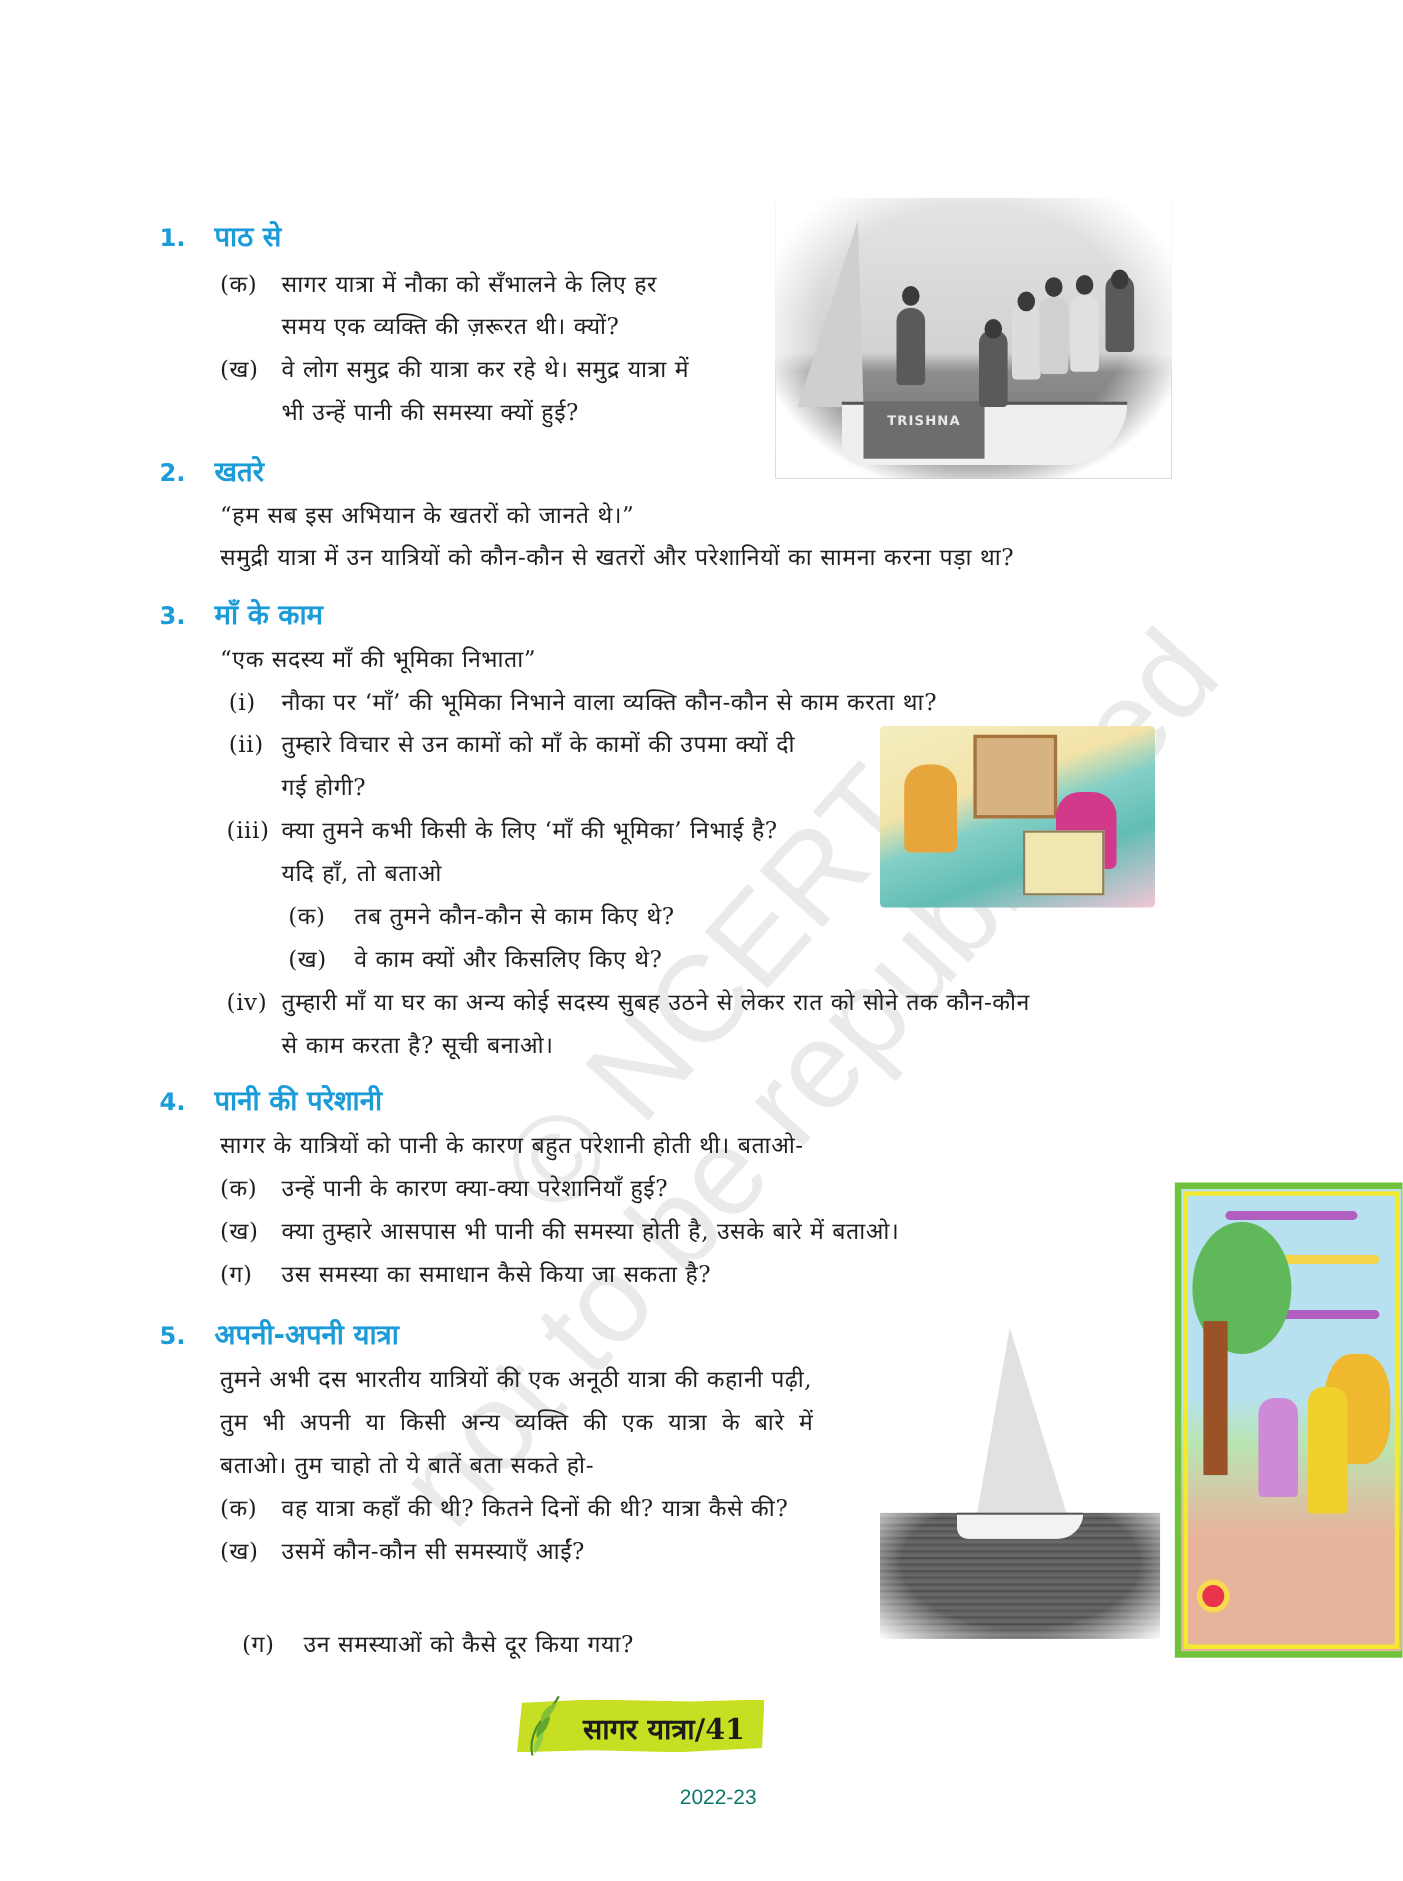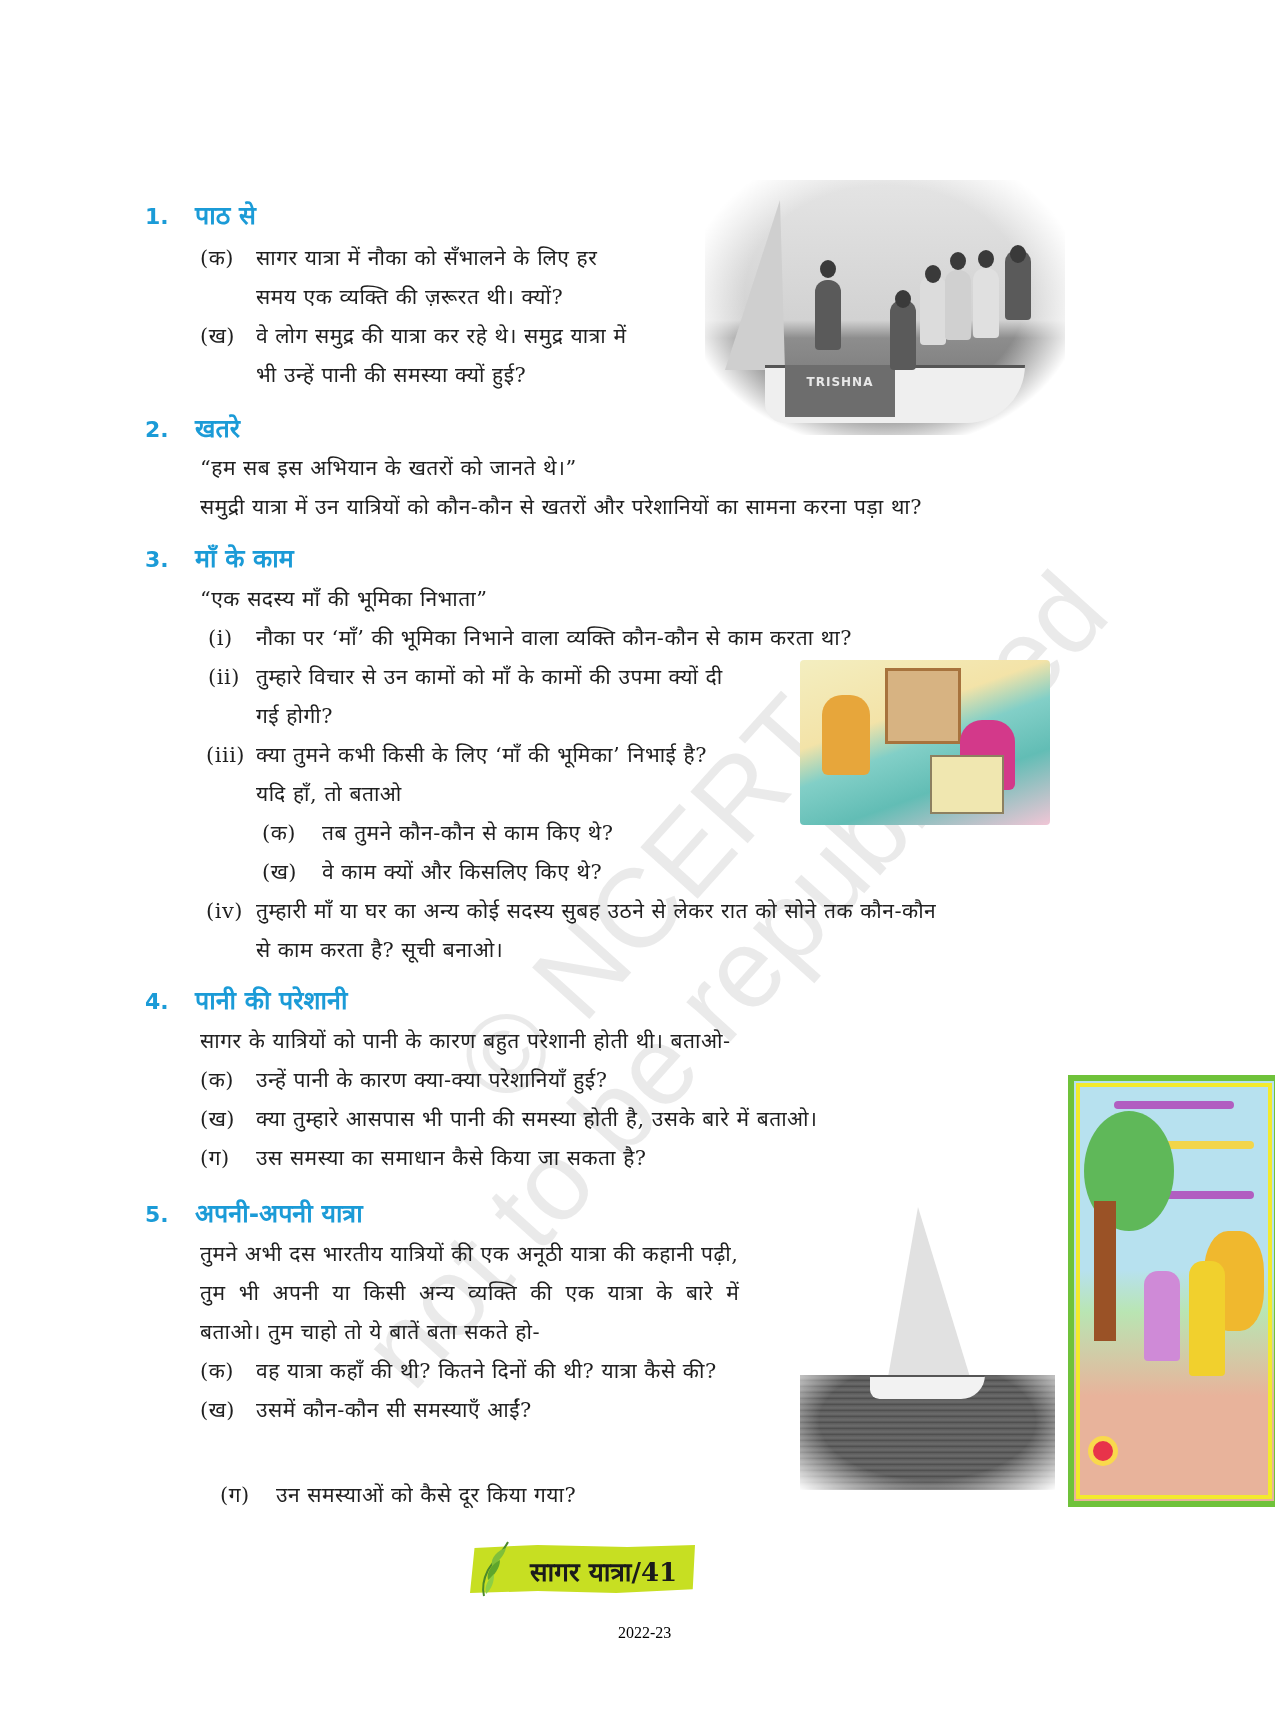--- a/index.html
+++ b/index.html
@@ -56,21 +56,21 @@
             mask-image: radial-gradient(ellipse at 50% 40%, #000 60%, transparent 100%); }
   .sail-main { position:absolute; left:88px; top:12px; width:0; height:0; border-left: 30px solid transparent; border-right: 52px solid transparent; border-bottom: 170px solid #e1e1e1; }
   .sail-hull { position:absolute; left:70px; top:180px; width:115px; height:22px; background:#f2f2f2; border-radius: 0 0 30px 12px; border-top:2px solid #555; }
   
   .footer-band {
     position: absolute; left: 470px; top: 1545px; width: 225px; height: 48px;
     background: #c7df22; clip-path: polygon(2% 6%, 30% 0%, 70% 4%, 100% 0%, 99% 92%, 65% 100%, 30% 96%, 0% 100%);
   }
   .footer-leaf { position:absolute; left:478px; top:1540px; width:42px; height:58px; }
   .footer-title { position: absolute; left: 530px; top: 1553px; font-family: "DejaVu Serif", serif; font-weight: bold; font-size: 26px; color: #1b1b1b; }
-  .footer-year { position: absolute; left: 618px; top: 1624px; font-family: Liberation Serif, serif; font-size: 16px; color: #000000; }
+  .footer-year { position: absolute; left: 618px; top: 1624px; font-family: Liberation Sans, sans-serif; font-size: 19px; color: #0f766e; }
   
   .watermark {
     position: absolute; left: 140px; top: 820px; width: 1100px;
     transform: rotate(-48deg); transform-origin: 50% 50%;
     font-family: "Liberation Sans", sans-serif; font-size: 112px; color: rgba(180,180,180,0.28);
     text-align: center; line-height: 120px; pointer-events: none; white-space: nowrap;
   }
 </style>
 </head>
 <body>

